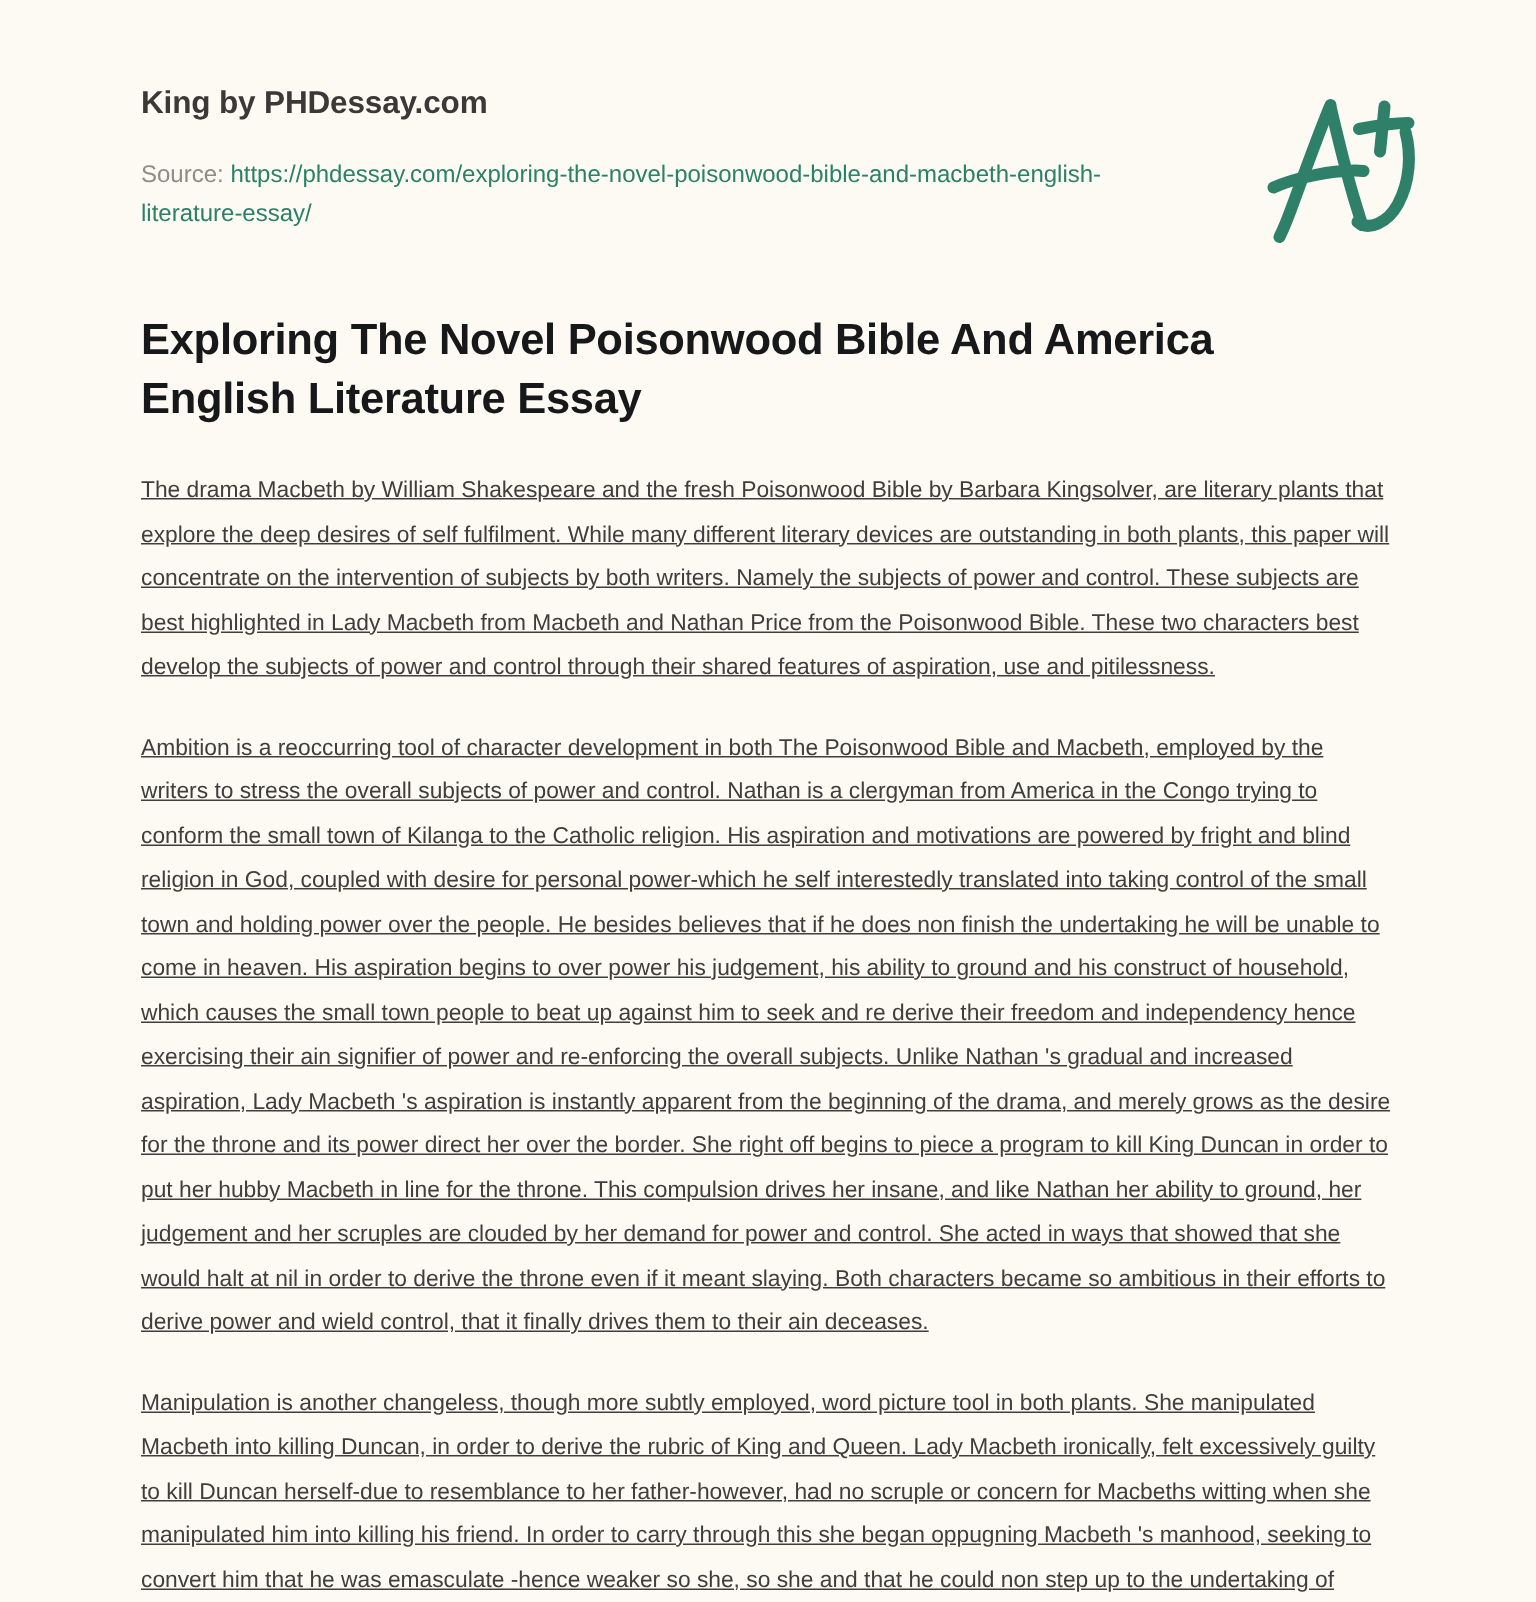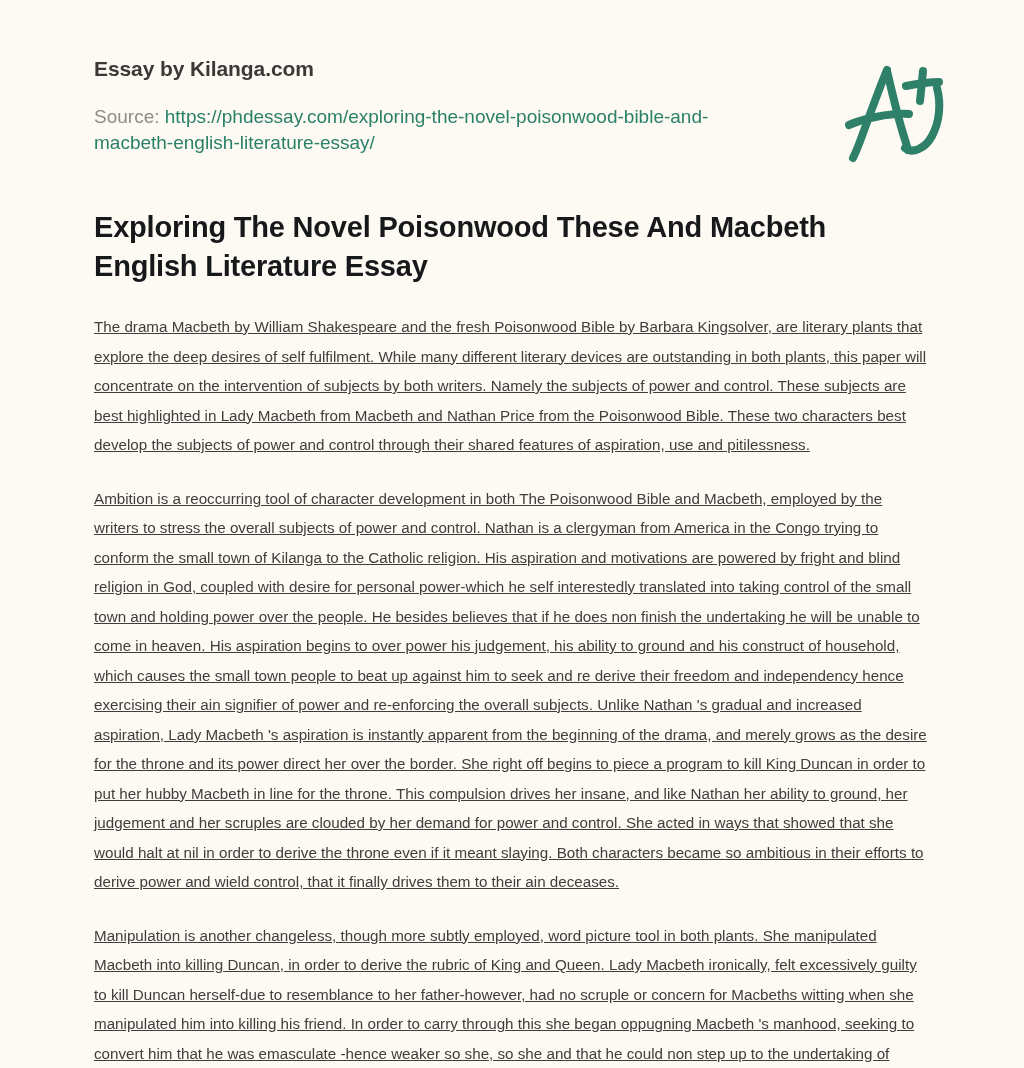--- a/index.html
+++ b/index.html
@@ -33,21 +33,21 @@
     font-size: 21px;
     font-weight: bold;
     color: #3a3937;
     letter-spacing: -0.1px;
     line-height: 26px;
     margin: 0;
   }
 
   .source-block {
     margin-top: 22px;
-    font-size: 19px;
+    font-size: 16px;
     line-height: 26px;
     max-width: 660px;
     word-break: break-word;
   }
   .source-label {
     color: #8e8c88;
   }
   .source-url {
     color: #2b8068;
     text-decoration: none;
@@ -88,21 +88,21 @@
     text-decoration: underline;
   }
   .article p:last-child { margin-bottom: 0; }
 </style>
 </head>
 <body>
 
 <div class="page">
 
   <div class="header">
-    <div class="brand-line">Essay by Kilanga.com</div>
+    <div class="brand-line">King by PHDessay.com</div>
 
     <div class="source-block">
       <span class="source-label">Source:</span>
       <a class="source-url" href="#">https://phdessay.com/exploring-the-novel-poisonwood-bible-and-macbeth-english-literature-essay/</a>
     </div>
 
     <div class="logo">
       <svg viewBox="0 0 112 112" xmlns="http://www.w3.org/2000/svg">
         <g fill="none" stroke="#2f8069" stroke-linecap="round" stroke-linejoin="round">
 
@@ -115,21 +115,21 @@
           <path d="M83 13 C82 23 81 34 80 43" stroke-width="8"></path>
 
           <path d="M66 28 C76 26 90 24 99 24" stroke-width="8"></path>
 
           <path d="M97 30 C101 45 100 63 92 78 C85 91 72 96 65 90" stroke-width="8"></path>
         </g>
       </svg>
     </div>
   </div>
 
-  <h1 class="title">Exploring The Novel Poisonwood These And Macbeth English Literature Essay</h1>
+  <h1 class="title">Exploring The Novel Poisonwood Bible And America English Literature Essay</h1>
 
   <div class="article">
     <p>The drama Macbeth by William Shakespeare and the fresh Poisonwood Bible by Barbara Kingsolver, are literary plants that explore the deep desires of self fulfilment. While many different literary devices are outstanding in both plants, this paper will concentrate on the intervention of subjects by both writers. Namely the subjects of power and control. These subjects are best highlighted in Lady Macbeth from Macbeth and Nathan Price from the Poisonwood Bible. These two characters best develop the subjects of power and control through their shared features of aspiration, use and pitilessness.</p>
     <p>Ambition is a reoccurring tool of character development in both The Poisonwood Bible and Macbeth, employed by the writers to stress the overall subjects of power and control. Nathan is a clergyman from America in the Congo trying to conform the small town of Kilanga to the Catholic religion. His aspiration and motivations are powered by fright and blind religion in God, coupled with desire for personal power-which he self interestedly translated into taking control of the small town and holding power over the people. He besides believes that if he does non finish the undertaking he will be unable to come in heaven. His aspiration begins to over power his judgement, his ability to ground and his construct of household, which causes the small town people to beat up against him to seek and re derive their freedom and independency hence exercising their ain signifier of power and re-enforcing the overall subjects. Unlike Nathan 's gradual and increased aspiration, Lady Macbeth 's aspiration is instantly apparent from the beginning of the drama, and merely grows as the desire for the throne and its power direct her over the border. She right off begins to piece a program to kill King Duncan in order to put her hubby Macbeth in line for the throne. This compulsion drives her insane, and like Nathan her ability to ground, her judgement and her scruples are clouded by her demand for power and control. She acted in ways that showed that she would halt at nil in order to derive the throne even if it meant slaying. Both characters became so ambitious in their efforts to derive power and wield control, that it finally drives them to their ain deceases.</p>
     <p>Manipulation is another changeless, though more subtly employed, word picture tool in both plants. She manipulated Macbeth into killing Duncan, in order to derive the rubric of King and Queen. Lady Macbeth ironically, felt excessively guilty to kill Duncan herself-due to resemblance to her father-however, had no scruple or concern for Macbeths witting when she manipulated him into killing his friend. In order to carry through this she began oppugning Macbeth 's manhood, seeking to convert him that he was emasculate -hence weaker so she, so she and that he could non step up to the undertaking of killing Duncan. This mental use made him oppugn his judgement, which led to him going really baffled. In the termi</p>
   </div>
 
 </div>
 
 </body></html>

